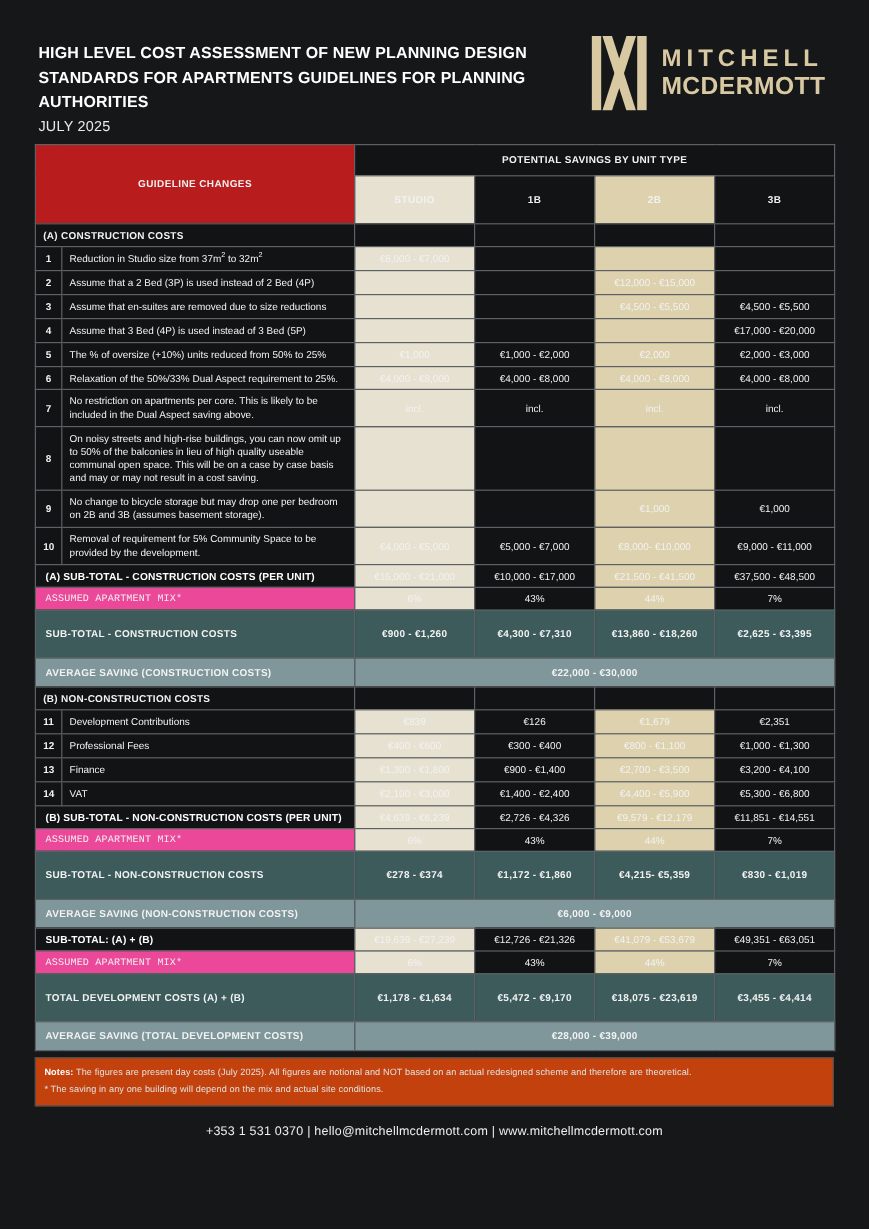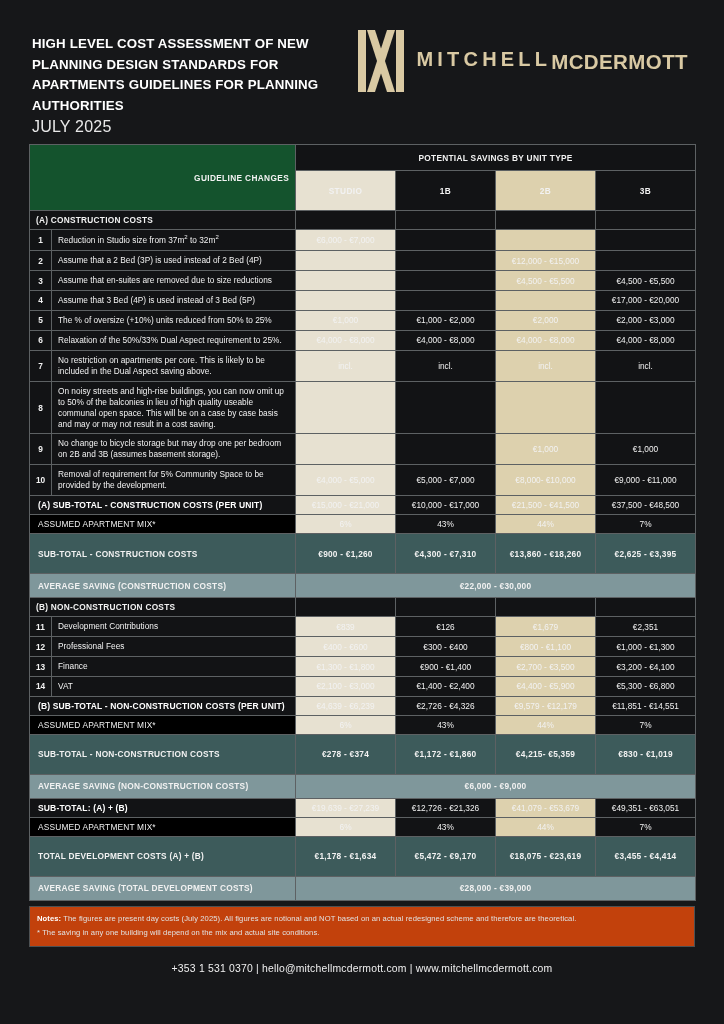--- a/index.html
+++ b/index.html
@@ -15,24 +15,24 @@
   .header {
     display: flex; align-items: flex-start; justify-content: space-between;
     padding: 30px 30px 8px 32px;
   }
   .header-left { padding-top: 4px; }
   .title {
     color: #ffffff; font-size: 13.3px; font-weight: bold;
     line-height: 1.55; letter-spacing: .15px; max-width: 420px;
     text-transform: uppercase;
   }
-  .subtitle { color: #e9e9e9; font-size: 16px; font-weight: normal; margin-top: 2px; letter-spacing: .2px; }
+  .subtitle { color: #e9e9e9; font-size: 12px; font-weight: normal; margin-top: 2px; letter-spacing: .2px; }
   .brand { display: flex; align-items: center; gap: 12px; padding-right: 6px; }
   .brand-mark { width: 46px; height: 62px; flex: 0 0 auto; }
-  .brand-text { display: flex; flex-direction: row; line-height: 1; }
+  .brand-text { display: flex; flex-direction: column; line-height: 1; }
   .brand-line1 {
     color: #d9c9a3; font-size: 20px; font-weight: bold; letter-spacing: 4.2px;
   }
   .brand-line2 {
     color: #d9c9a3; font-size: 20.5px; font-weight: bold; letter-spacing: .4px; margin-top: 3px;
   }
 
   
   .table-wrap { padding: 0 29px; }
   table.cost {
@@ -44,22 +44,22 @@
     font-size: 8.3px;
     color: #f2f2f2;
     vertical-align: middle;
   }
   col.c-num   { width: 22px; }
   col.c-desc  { width: 244px; }
   col.c-unit  { width: 100px; }
 
   
   .th-guideline {
-    background: #14532d; color:#ffffff; font-size: 10.5px; font-weight: bold;
-    letter-spacing: .35px; padding-left: 8px; text-align: right;
+    background: #b91c1c; color:#ffffff; font-size: 10.5px; font-weight: bold;
+    letter-spacing: .35px; padding-left: 8px; text-align: center;
   }
   .th-potential {
     background: #121315; color:#ffffff; font-size: 10px; font-weight: bold;
     text-align: center; letter-spacing: .3px; height: 26px;
   }
   .th-unit {
     font-size: 10px; font-weight: bold; text-align: center; height: 40px;
     letter-spacing: .4px;
   }
 
@@ -85,21 +85,21 @@
     height: 40px; letter-spacing: .25px;
   }
   .row-subtotal td.lbl { padding-left: 8px; }
   .row-avg td {
     background: #7f979b; color: #141414; font-weight: bold; font-size: 9.2px;
     height: 24px; letter-spacing: .25px;
   }
   .row-avg td.lbl { padding-left: 8px; }
   .row-avg td.val { text-align: center; }
 
-  .row-plain td.lbl { background:#000000; color:#f0f0f0; font-size: 8.4px; padding-left:8px; letter-spacing:.15px;}
+  .row-plain td.lbl { background:#ec4899; color:#f0f0f0; font-size: 8.4px; padding-left:8px; letter-spacing:.15px;font-family:Liberation Mono, monospace;}
   .row-bold td.lbl  { background:#121315; color:#ffffff; font-weight:bold; font-size:8.5px; padding-left:8px; letter-spacing:.15px;}
 
   sup { font-size: 6px; vertical-align: super; }
 
   
   .notes {
     margin: 5px 29px 0 29px; width: 666px;
     border: 1px solid #4d5153; background: #c2410c;
     padding: 5px 7px 6px 7px;
   }

